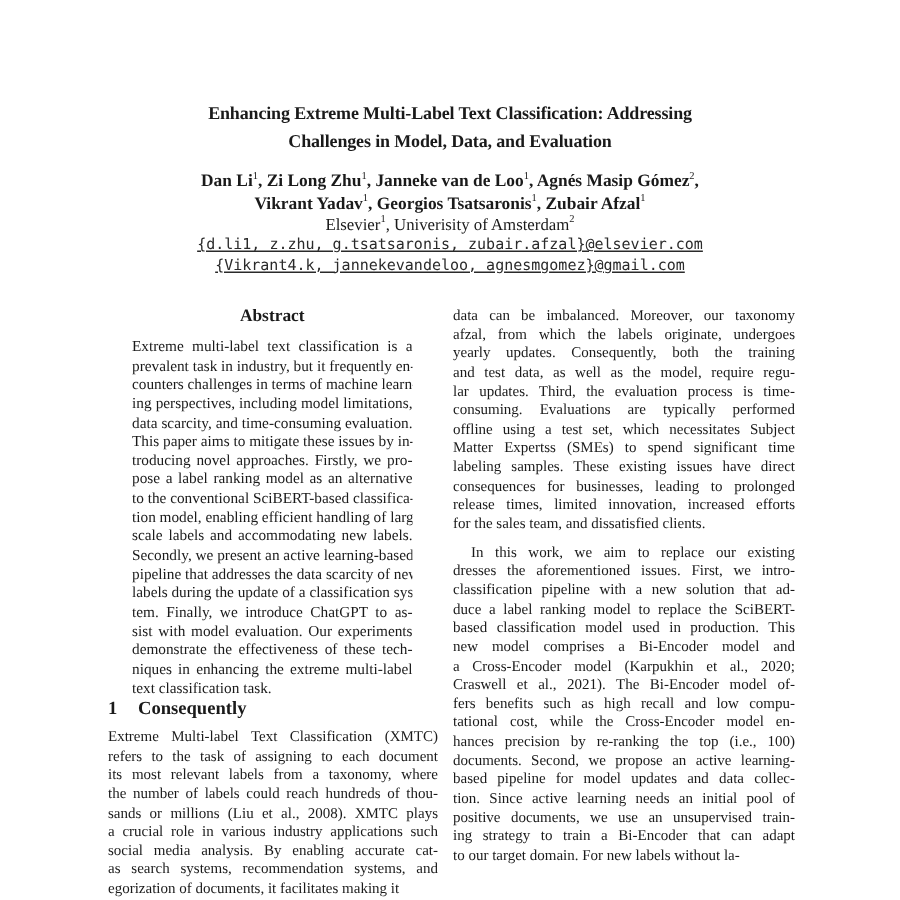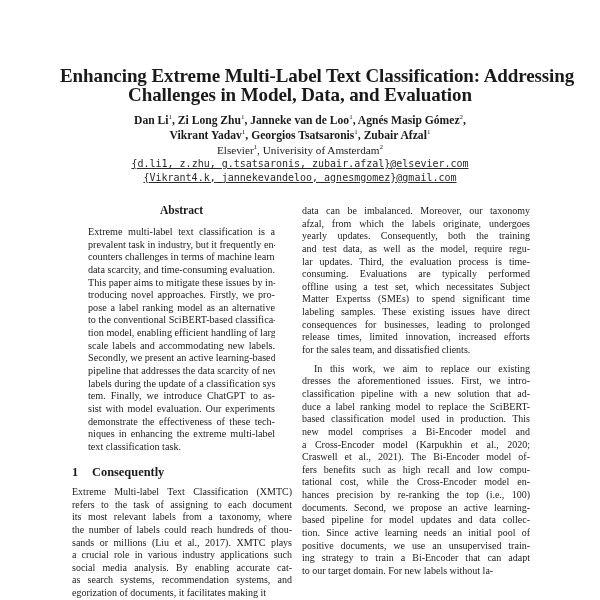--- a/index.html
+++ b/index.html
@@ -1,21 +1,21 @@
 <!DOCTYPE html>
 <html><head>
 <meta charset="utf-8">
 <style>
   html, body { margin: 0; padding: 0; background: #ffffff; }
   body { width: 600px; height: 600px; overflow: hidden; position: relative;
          font-family: "Liberation Serif", "DejaVu Serif", serif; color: #1a1a1a; }
   .page { position: absolute; left: 0; top: 0; width: 600px; height: 600px; background: #fff; }
 
   .title { position: absolute; left: 60px; width: 480px; top: 66px; text-align: center;
-           font-weight: bold; font-size: 19px; line-height: 19px; letter-spacing: -0.1px; }
+           font-weight: bold; font-size: 12px; line-height: 19px; letter-spacing: -0.1px; }
   .title div { white-space: nowrap; }
 
   .authors { position: absolute; left: 60px; width: 480px; top: 113px; text-align: center;
              font-weight: bold; font-size: 11.6px; line-height: 15px; }
   .authors .line { white-space: nowrap; }
   .authors sup { font-weight: normal; font-size: 7px; vertical-align: 5px; line-height: 0; }
 
   .affil { position: absolute; left: 60px; width: 480px; top: 143px; text-align: center;
            font-size: 11.2px; line-height: 14px; }
   .affil sup { font-size: 7px; vertical-align: 5px; line-height: 0; }
@@ -72,20 +72,21 @@
     <div>{d.li1, z.zhu, g.tsatsaronis, zubair.afzal}@elsevier.com</div>
     <div>{Vikrant4.k, jannekevandeloo, agnesmgomez}@gmail.com</div>
   </div>
 
   <div class="abstract-head">Abstract</div>
 
   <div class="col-text abstract-body" id="abstract-body">
       <span class="ln">Extreme multi-label text classification is a</span>
       <span class="ln">prevalent task in industry, but it frequently en-</span>
       <span class="ln">counters challenges in terms of machine learn-</span>
+      <span class="ln">ing perspectives, including model limitations,</span>
       <span class="ln">data scarcity, and time-consuming evaluation.</span>
       <span class="ln">This paper aims to mitigate these issues by in-</span>
       <span class="ln">troducing novel approaches.  Firstly, we pro-</span>
       <span class="ln">pose a label ranking model as an alternative</span>
       <span class="ln">to the conventional SciBERT-based classifica-</span>
       <span class="ln">tion model, enabling efficient handling of large-</span>
       <span class="ln">scale labels and accommodating new labels.</span>
       <span class="ln">Secondly, we present an active learning-based</span>
       <span class="ln">pipeline that addresses the data scarcity of new</span>
       <span class="ln">labels during the update of a classification sys-</span>
@@ -98,21 +99,21 @@
 
   <div class="section-head">
     <span class="num">1</span><span>Consequently</span>
   </div>
 
   <div class="col-text intro-body" id="intro-body">
       <span class="ln">Extreme Multi-label Text Classification (XMTC)</span>
       <span class="ln">refers to the task of assigning to each document</span>
       <span class="ln">its most relevant labels from a taxonomy, where</span>
       <span class="ln">the number of labels could reach hundreds of thou-</span>
-      <span class="ln">sands or millions (Liu et al., 2017). XMTC plays</span>
+      <span class="ln">sands or millions (Liu et al., 2008). XMTC plays</span>
       <span class="ln">a crucial role in various industry applications such</span>
       <span class="ln">social media analysis. By enabling accurate cat-</span>
       <span class="ln">as search systems, recommendation systems, and</span>
       <span class="ln last">egorization of documents, it facilitates making it</span>
     </div>
 
   <div class="col-text right-body" id="right-body">
       <span class="ln">data can be imbalanced. Moreover, our taxonomy</span>
       <span class="ln">afzal, from which the labels originate, undergoes</span>
       <span class="ln">yearly updates.  Consequently, both the training</span>

